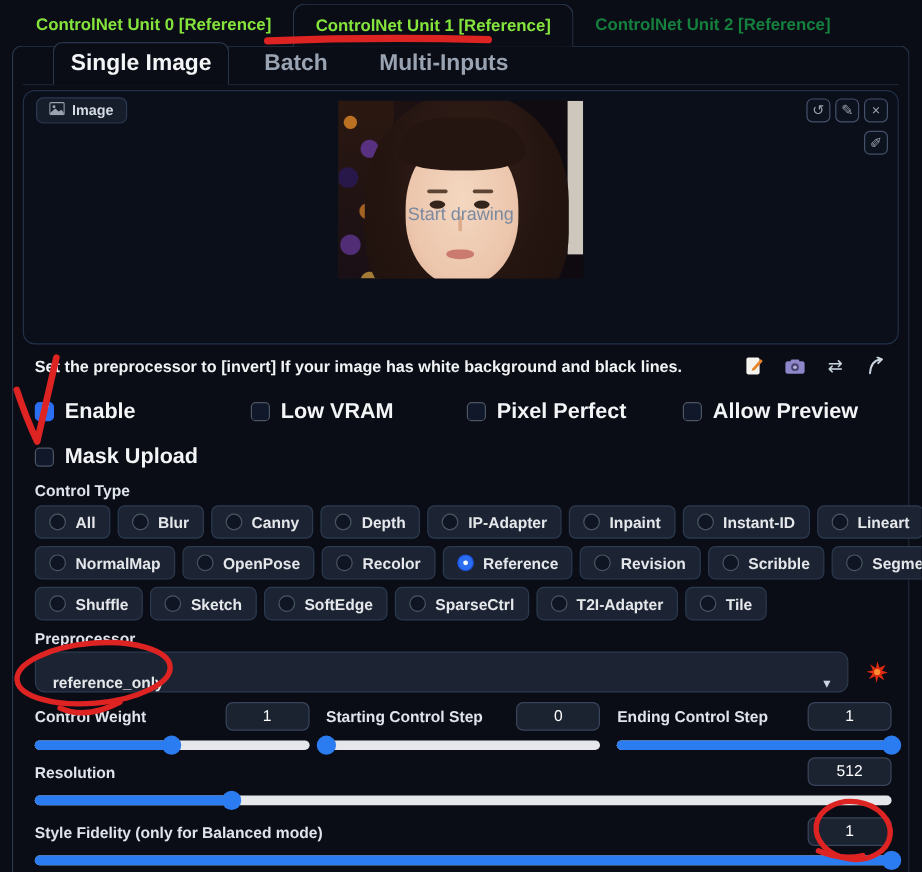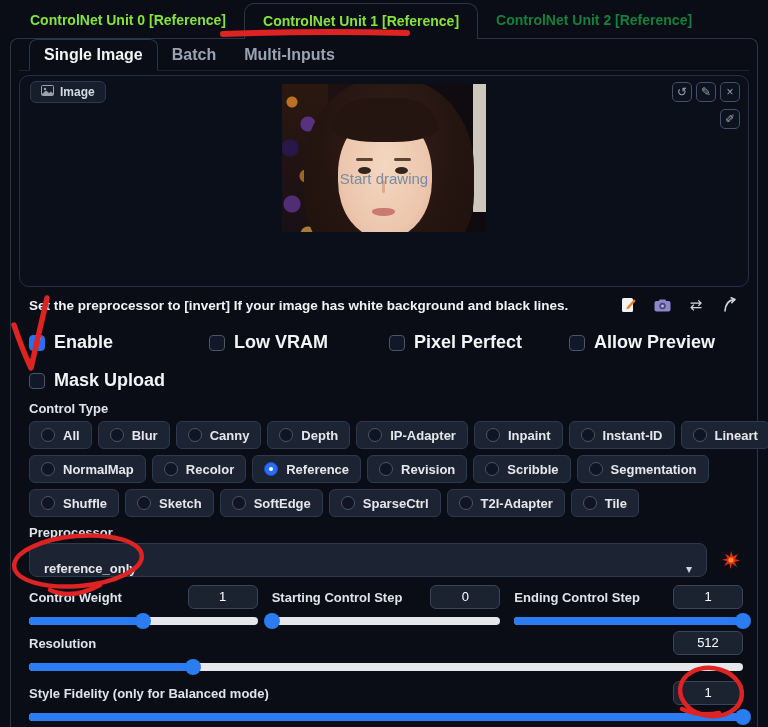--- a/index.html
+++ b/index.html
@@ -18,21 +18,21 @@
     border:1px solid #28354a; border-bottom:none; border-radius:10px 10px 0 0;
     background:#0a0d16; margin-bottom:-1px; position:relative;
   }
   
   .container {
     margin:0 10px; border:1px solid #28354a; border-radius:8px 8px 0 0; border-bottom:none;
     padding:4px 8px 0; height:689px; position:relative; background:#0a0d16;
   }
   
   .subtabs { display:flex; align-items:flex-end; height:28px; padding-left:10px; border-bottom:1px solid rgba(40,53,74,.55); }
-  .subtab { padding:6px 14px; font-size:16px; font-weight:600; color:#9aa3b2; cursor:pointer; }
+  .subtab { padding:6px 14px; font-size:19px; font-weight:600; color:#9aa3b2; cursor:pointer;margin-left:15px; }
   .subtab.active {
     color:#f3f4f6; font-weight:700; background:#0a0d16;
     border:1px solid #28354a; border-bottom:1px solid #0a0d16;
     border-radius:8px 8px 0 0; margin-bottom:-1px;
   }
   
   .image-block {
     margin-top:4px; height:212px; border:1px solid #223048; border-radius:10px;
     position:relative; background:#0b0f19;
   }
@@ -270,20 +270,24 @@
         </div>
 
     </div>
     <div class="ct-row">
       <div class="ct-btn">
           <span class="radio"></span>
           <span>NormalMap</span>
         </div>
       <div class="ct-btn">
           <span class="radio"></span>
+          <span>OpenPose</span>
+        </div>
+      <div class="ct-btn">
+          <span class="radio"></span>
           <span>Recolor</span>
         </div>
       <div class="ct-btn">
           <span class="radio on"></span>
           <span>Reference</span>
         </div>
       <div class="ct-btn">
           <span class="radio"></span>
           <span>Revision</span>
         </div>

